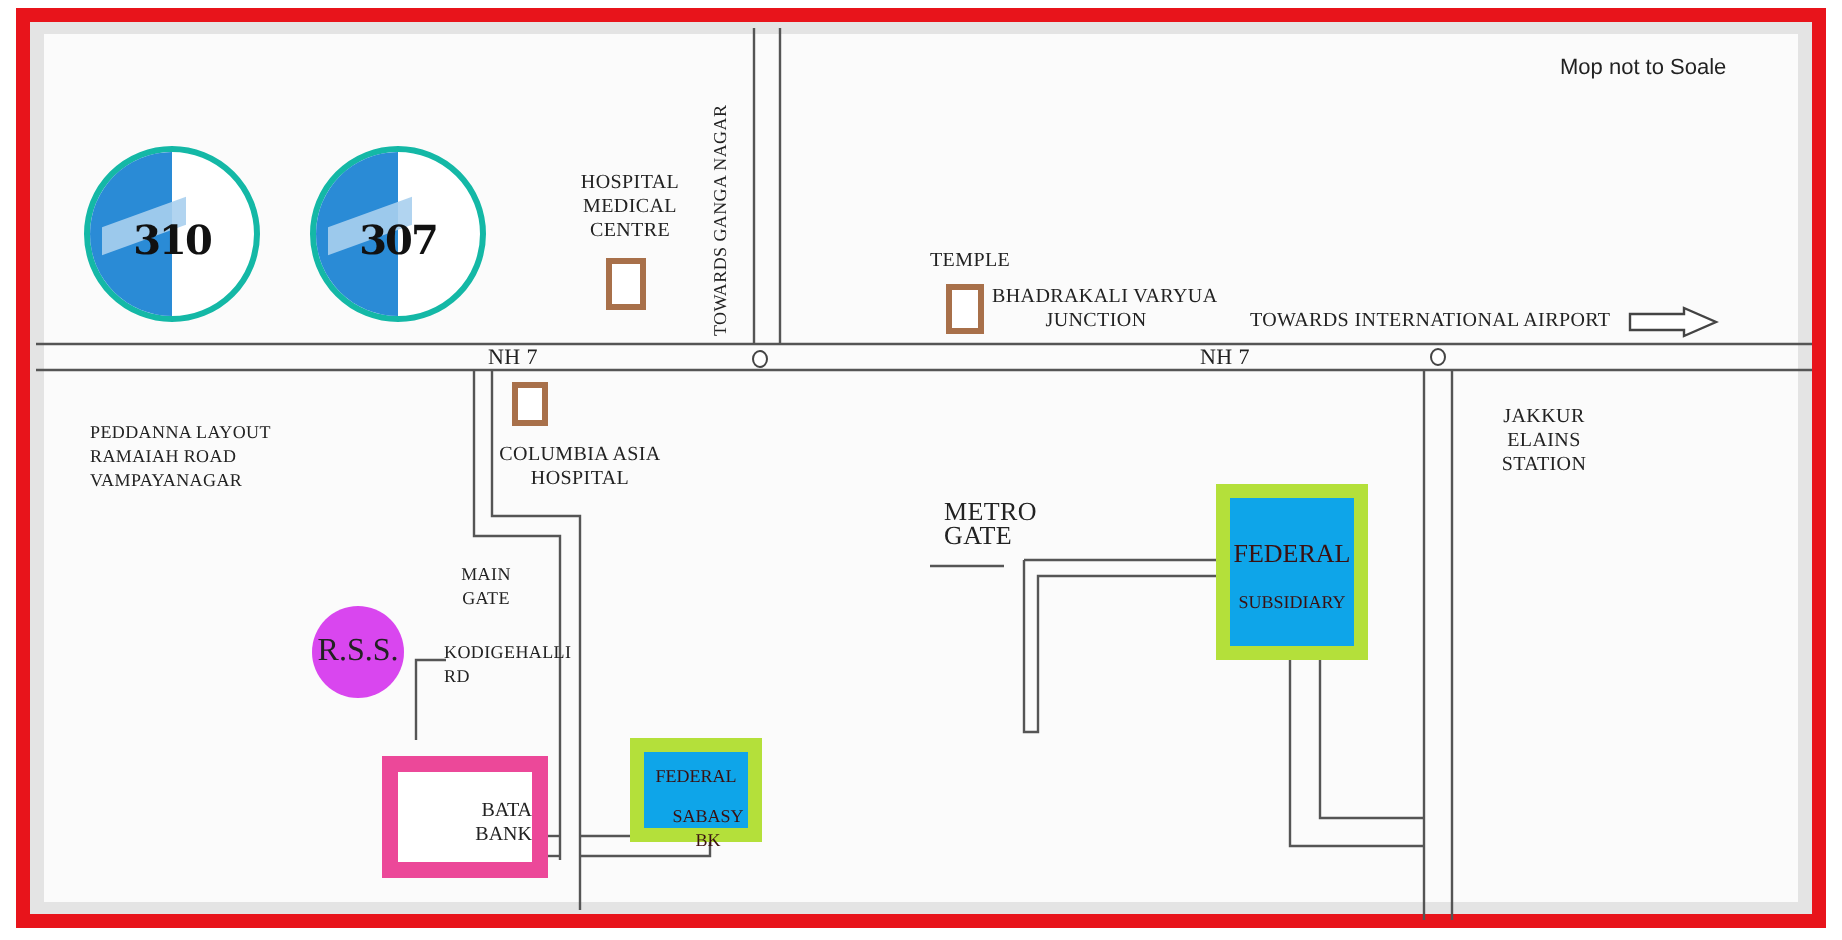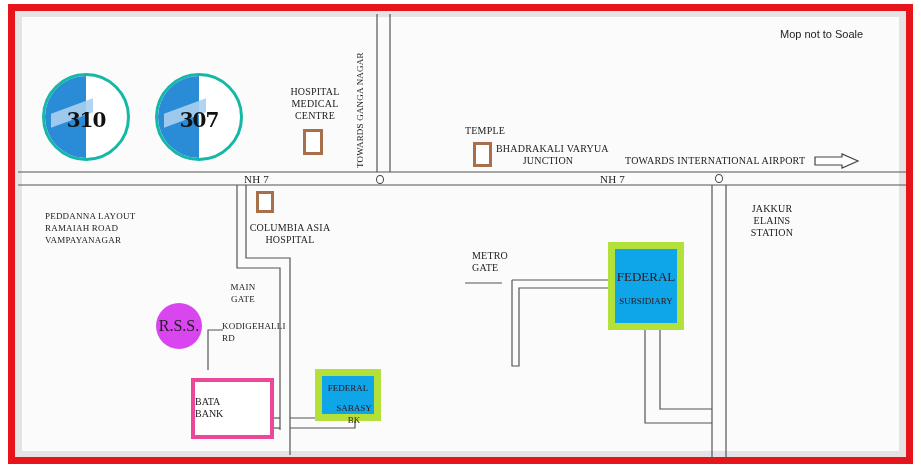--- a/index.html
+++ b/index.html
@@ -11,21 +11,21 @@
   .lbl.left { text-align: left; }
   .scale-note { position: absolute; left: 780px; top: 28px; font-family: "Liberation Sans", sans-serif; font-size: 11px; color: #222; }
   .vert { position: absolute; left: 355px; top: 168px; transform-origin: left top; transform: rotate(-90deg); font-size: 9px; color: #222; white-space: nowrap; letter-spacing: 0.2px; }
   .badge { position: absolute; width: 88px; height: 88px; border-radius: 50%; border: 3px solid #14b8a6; box-sizing: border-box; overflow: hidden; background: #ffffff; }
   .badge .blue { position: absolute; left: 0; top: 0; width: 50%; height: 100%; background: #2a8bd6; }
   .badge .streak { position: absolute; left: 6px; top: 30px; width: 42px; height: 14px; background: #a9cfee; transform: skewY(-20deg); opacity: 0.9; }
   .badge .num { position: absolute; left: 0; right: 0; top: 32px; text-align: center; font-family: "DejaVu Serif", serif; font-weight: bold; font-size: 20px; color: #111; letter-spacing: -1px; }
   .fed { position: absolute; background: #0ea5e9; border: 7px solid #b4e03a; box-sizing: border-box; text-align: center; color: #3a1010; font-family: "Liberation Serif", serif; }
   .fed .l1, .fed .l2 { display: block; }
   .rss { position: absolute; left: 156px; top: 303px; width: 46px; height: 46px; border-radius: 50%; background: #d946ef; color: #222; font-size: 16px; text-align: center; line-height: 46px; }
-  .bank { position: absolute; left: 191px; top: 378px; width: 83px; height: 61px; border: 4px solid #ec4899; box-sizing: border-box; background: #fff; text-align: left; font-size: 10px; line-height: 12px; padding-top: 14px; color: #222; }
+  .bank { position: absolute; left: 191px; top: 378px; width: 83px; height: 61px; border: 8px solid #ec4899; box-sizing: border-box; background: #fff; text-align: right; font-size: 10px; line-height: 12px; padding-top: 14px; color: #222; }
   .hosp { position: absolute; width: 14px; height: 18px; border: 3px solid #a8704a; box-sizing: border-box; background: #fff; }
   .roundabout { position: absolute; width: 8px; height: 9px; border: 1.5px solid #444; border-radius: 50%; box-sizing: border-box; background: #fff; }
 </style>
 </head>
 <body>
 
 <div class="frame">
   <div class="inner"></div>
 </div>
 
@@ -125,21 +125,21 @@
 <div class="bank">
   <div>BATA</div>
   <div>BANK</div>
 </div>
 
 <div class="fed" style="left:315px; top:369px; width:66px; height:52px; font-size:9px; line-height:12px; padding-top:6px;">
   <span class="l1">FEDERAL</span>
   <span class="l2" style="margin-top:8px;margin-left:12px;">SABASY BK</span>
 </div>
 
-<div class="lbl left" style="left:472px; top:250px; font-size:10px;">
+<div class="lbl left" style="left:472px; top:250px; font-size:13px;">
   <div>METRO</div>
   <div>GATE</div>
 </div>
 
 <div class="fed" style="left:608px; top:242px; width:76px; height:88px; font-size:13px; line-height:16px; padding-top:20px;">
   <span class="l1">FEDERAL</span>
   <span class="l2" style="font-size:9px; margin-top:8px;">SUBSIDIARY</span>
 </div>
 
 <div class="lbl" style="left:745px; top:203px; width:54px;">

